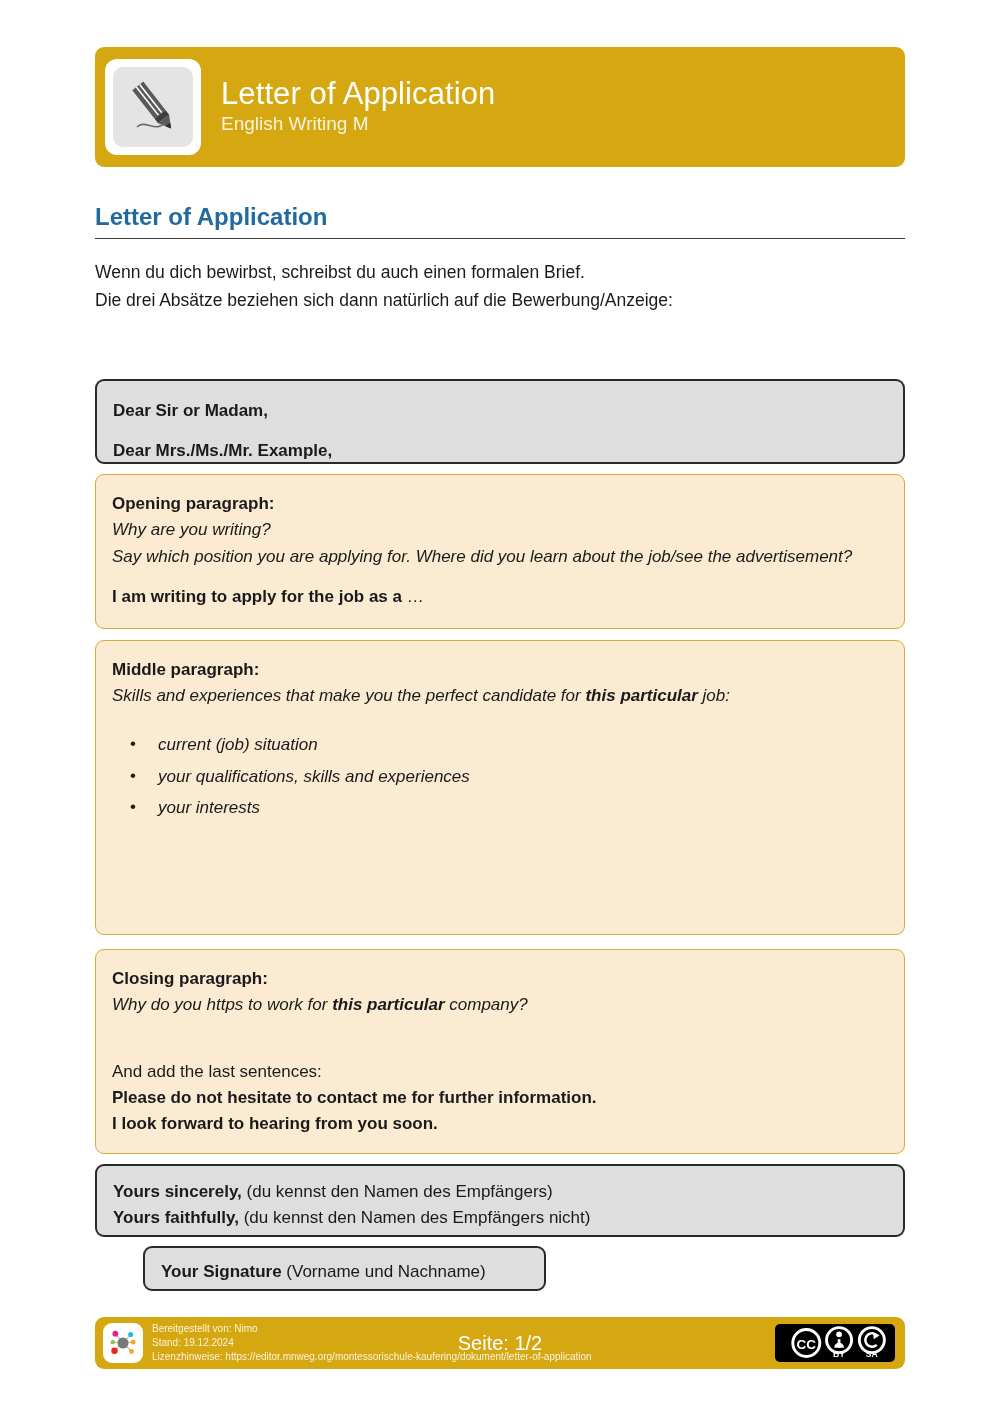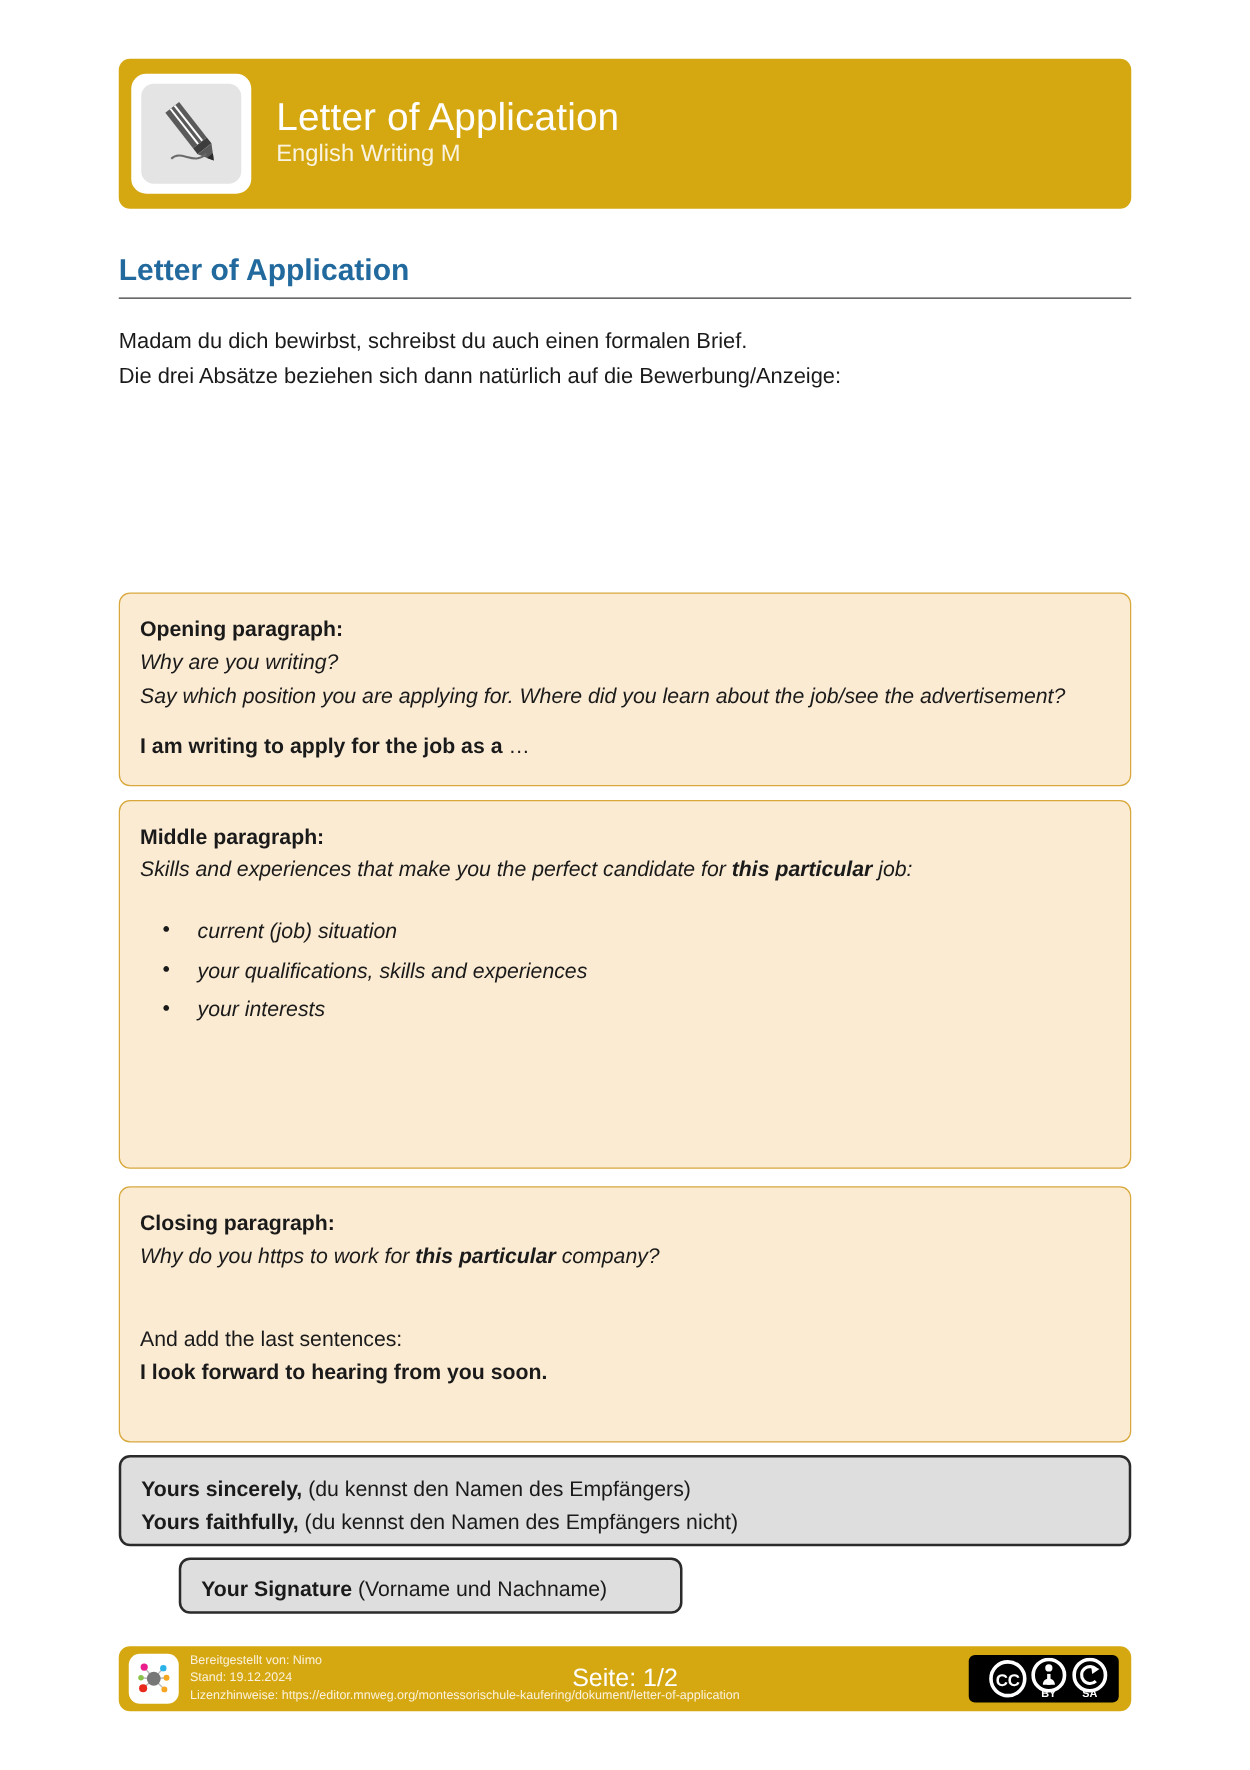--- a/index.html
+++ b/index.html
@@ -267,24 +267,28 @@
       <div class="header-subtitle">English Writing M</div>
     </div>
   </div>
 
   <div class="section-heading">
     <div class="section-heading-text">Letter of Application</div>
     <hr class="section-rule">
   </div>
 
   <div class="intro">
-    <div>Madam du dich bewirbst, schreibst du auch einen formalen Brief.</div>
+    <div>Wenn du dich bewirbst, schreibst du auch einen formalen Brief.</div>
     <div>Die drei Absätze beziehen sich dann natürlich auf die Bewerbung/Anzeige:</div>
   </div>
 
+  <div class="box box-gray" id="box-salutation">
+    <div class="line b">Dear Sir or Madam,</div>
+    <div class="line b">Dear Mrs./Ms./Mr. Example,</div>
+  </div>
 
   <div class="box box-cream" id="box-opening">
     <div class="line b">Opening paragraph:</div>
     <div class="line i">Why are you writing?</div>
     <div class="line i">Say which position you are applying for. Where did you learn about the job/see the advertisement?</div>
     <div class="line b spaced"><span>I am writing to apply for the job as a</span> <span class="reg">…</span></div>
   </div>
 
   <div class="box box-cream" id="box-middle">
     <div class="line b">Middle paragraph:</div>
@@ -294,20 +298,21 @@
       <li>your qualifications, skills and experiences</li>
       <li>your interests</li>
     </ul>
   </div>
 
   <div class="box box-cream" id="box-closing">
     <div class="line b">Closing paragraph:</div>
     <div class="line i"><span>Why do you https to work for </span><span class="bi">this particular</span><span> company?</span></div>
     <div class="gap-lg"></div>
     <div class="line">And add the last sentences:</div>
+    <div class="line b">Please do not hesitate to contact me for further information.</div>
     <div class="line b">I look forward to hearing from you soon.</div>
   </div>
 
   <div class="box box-gray" id="box-signoff">
     <div class="line"><span style="font-weight:700">Yours sincerely,</span><span> (du kennst den Namen des Empfängers)</span></div>
     <div class="line"><span style="font-weight:700">Yours faithfully,</span><span> (du kennst den Namen des Empfängers nicht)</span></div>
   </div>
 
   <div class="box box-gray" id="box-signature">
     <div class="line"><span style="font-weight:700">Your Signature</span><span> (Vorname und Nachname)</span></div>

